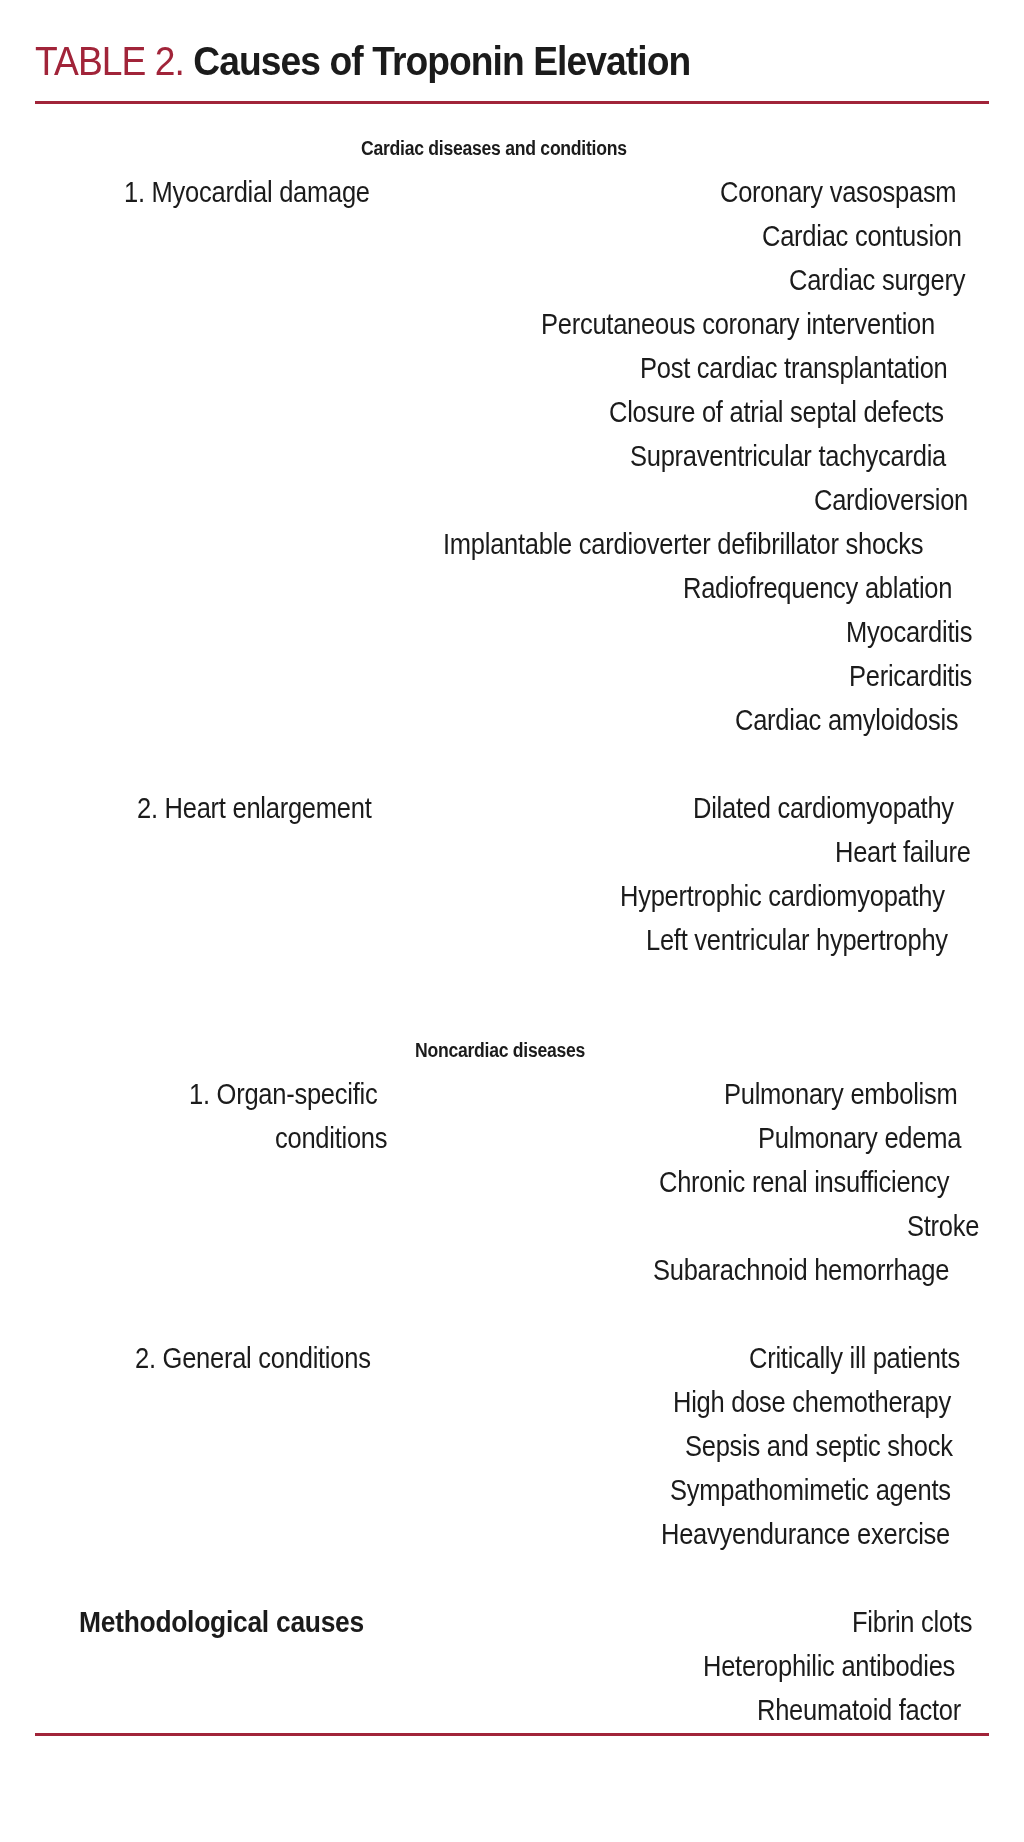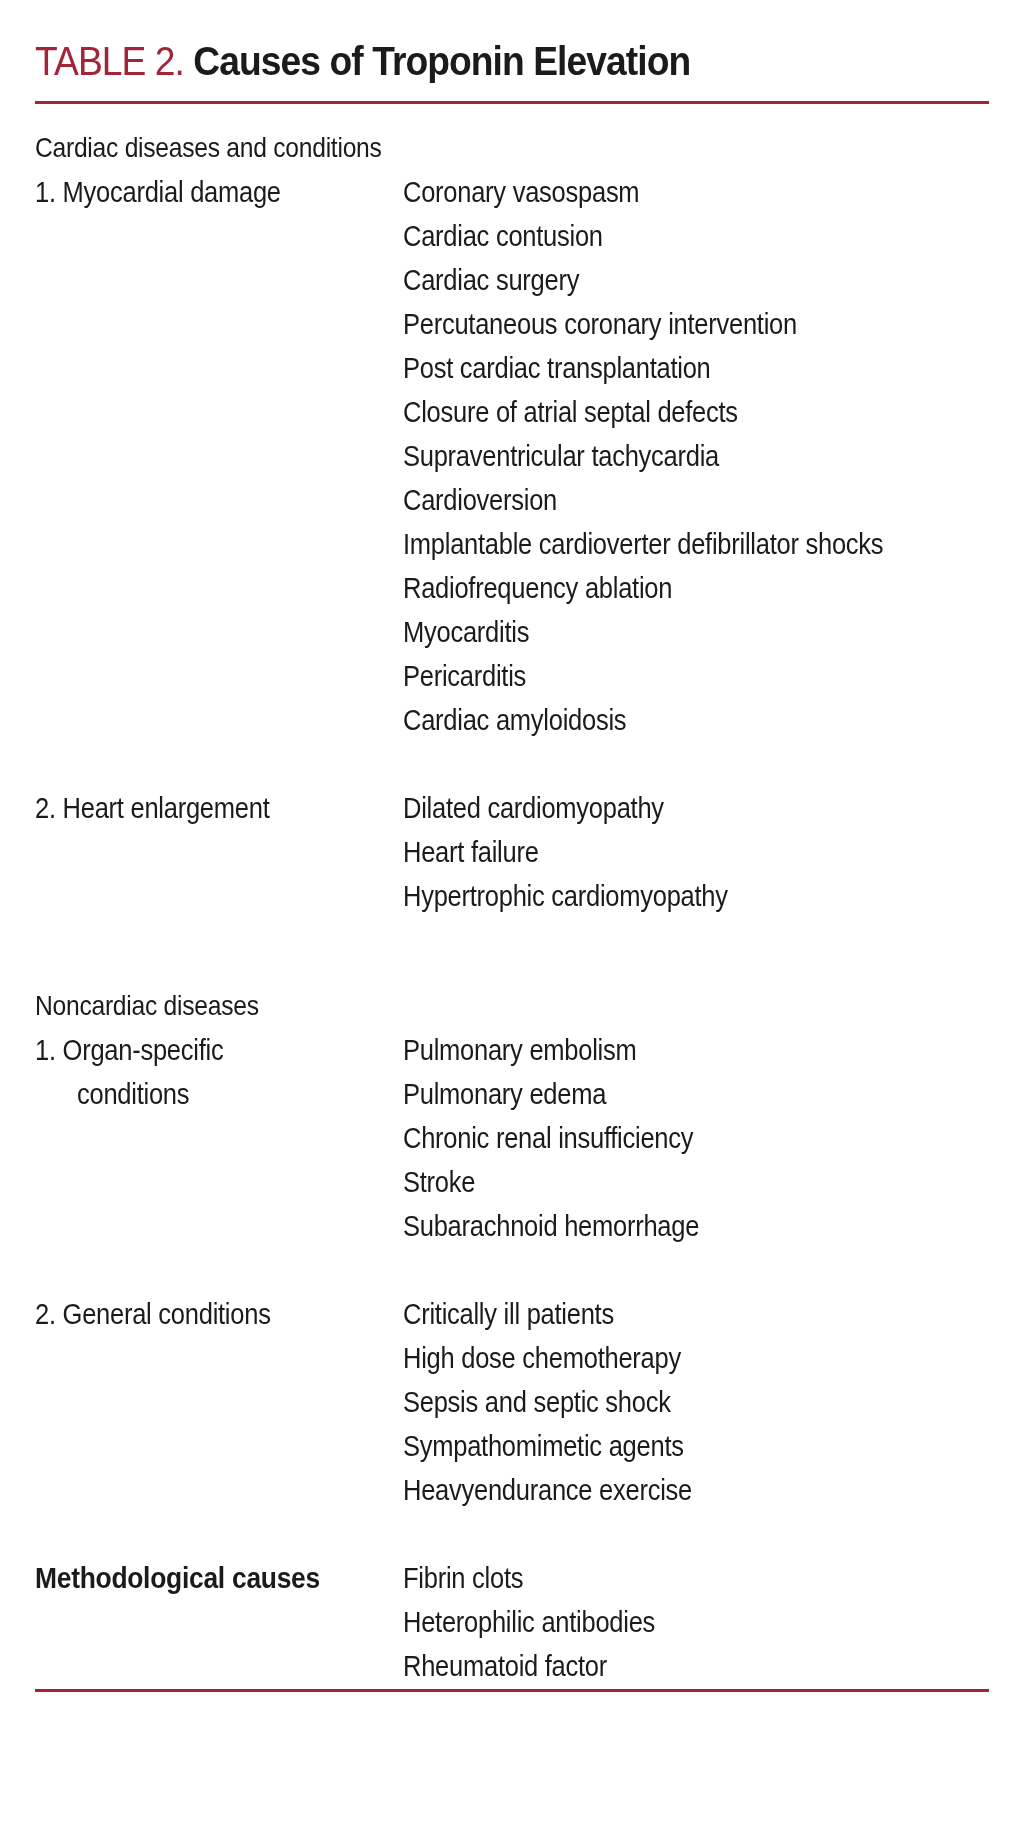--- a/index.html
+++ b/index.html
@@ -11,23 +11,23 @@
   }
   .inner { padding:38px 35px 0 35px; }
   
   .c { display:inline-block; transform:scaleX(0.88); transform-origin:0 50%;
        letter-spacing:-0.3px; white-space:nowrap; }
   .title { font-size:40px; line-height:46px; font-weight:700; }
   .title .c { transform:scaleX(0.93); letter-spacing:-1px; }
   .title-label { color:var(--accent); font-weight:400; padding-right:10px; }
   .rule { height:3px; background:var(--accent); margin-top:17px; }
   .rule-bottom { height:3px; background:var(--accent); margin-top:1px; }
-  .section-header { font-size:28px; line-height:44px; font-weight:400; margin-top:22px; }
+  .section-header { font-size:20px; line-height:44px; font-weight:700; margin-top:22px;text-align:center; }
   .section-header-gap { margin-top:66px; }
-  .group { display:flex; align-items:flex-start; }
+  .group { display:flex; align-items:flex-start;text-align:right; }
   .group-gap { margin-top:44px; }
   .col-left  { width:368px; flex:0 0 368px; font-size:29px; line-height:44px; }
   .col-left.bold { font-weight:700; font-size:30px; }
   .col-right { flex:1; font-size:29px; line-height:44px; }
   .cat-line2 { padding-left:42px; }
   .item { line-height:44px; }
 </style>
 </head>
 <body>
 
@@ -61,20 +61,21 @@
           <div class="item"><span class="c">Cardiac amyloidosis</span></div>
         </div>
       </div>
 
       <div class="group group-gap">
         <div class="col-left"><span class="c">2. Heart enlargement</span></div>
         <div class="col-right">
           <div class="item"><span class="c">Dilated cardiomyopathy</span></div>
           <div class="item"><span class="c">Heart failure</span></div>
           <div class="item"><span class="c">Hypertrophic cardiomyopathy</span></div>
+          <div class="item"><span class="c">Left ventricular hypertrophy</span></div>
         </div>
       </div>
     </div>
 
     <div>
       <div class="section-header section-header-gap"><span class="c">Noncardiac diseases</span></div>
 
       <div class="group">
         <div class="col-left">
           <div><span class="c">1. Organ-specific</span></div>

